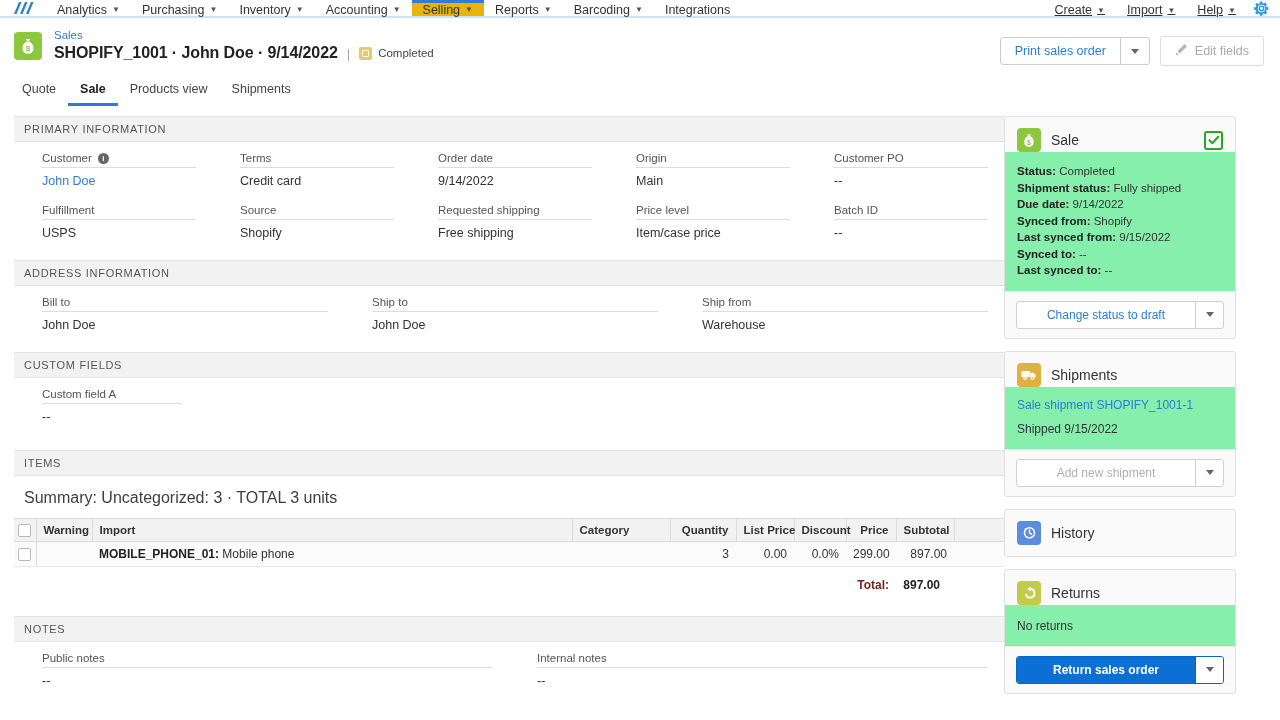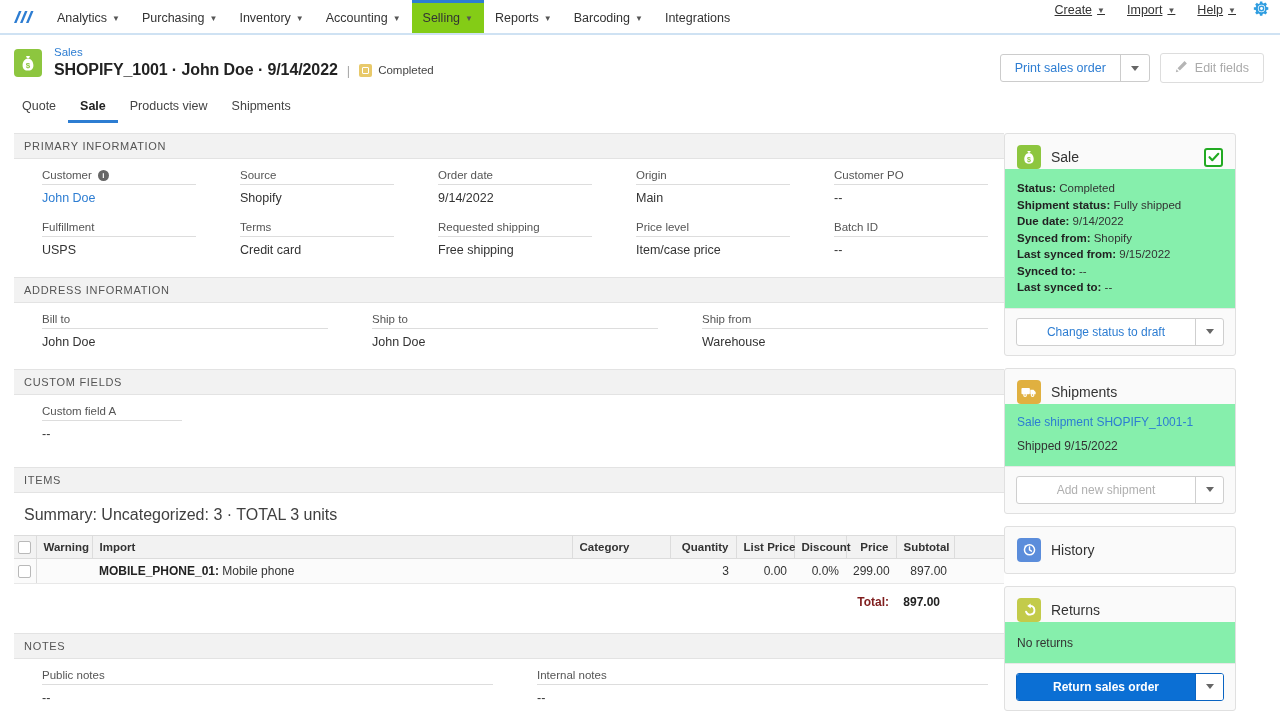--- a/index.html
+++ b/index.html
@@ -7,21 +7,21 @@
     width: 1280px; height: 720px;
     font-family: "Liberation Sans", sans-serif;
     background: #ffffff;
     color: #333;
     overflow: hidden;
     -webkit-font-smoothing: antialiased;
   }
 
   
   .topnav {
-    height: 35px;
+    height: 18px;
     background: #ffffff;
     border-bottom: 2px solid #cfe2f3;
     display: flex;
     align-items: stretch;
     position: relative;
   }
   .logo {
     width: 46px;
     display: flex; align-items: center; justify-content: center;
   }
@@ -31,21 +31,21 @@
     display: flex; align-items: center;
     padding: 0 11px;
     font-size: 12.5px;
     color: #333;
     white-space: nowrap;
     cursor: pointer;
     border-top: 3px solid transparent;
   }
   .nav-item .caret { margin-left: 5px; font-size: 8px; color: #555; }
   .nav-item.active {
-    background: #84cc16;
+    background: #eab308;
     border-top: 3px solid #2d7dd2;
   }
   .nav-right {
     margin-left: auto;
     display: flex; align-items: flex-start; text-decoration: underline;
   }
   .gear {
     display: flex; align-items: center; padding: 0 10px 0 6px; cursor: pointer;
   }
 
@@ -487,29 +487,29 @@
         <div class="field">
           <div class="flabel">
               <span>Fulfillment</span>
             </div>
           <div class="fvalue">USPS</div>
         </div>
       </div>
       <div class="field-col">
         <div class="field">
           <div class="flabel">
+              <span>Terms</span>
+            </div>
+          <div class="fvalue">Credit card</div>
+        </div>
+        <div class="field">
+          <div class="flabel">
               <span>Source</span>
             </div>
           <div class="fvalue">Shopify</div>
-        </div>
-        <div class="field">
-          <div class="flabel">
-              <span>Terms</span>
-            </div>
-          <div class="fvalue">Credit card</div>
         </div>
       </div>
       <div class="field-col">
         <div class="field">
           <div class="flabel">
               <span>Order date</span>
             </div>
           <div class="fvalue">9/14/2022</div>
         </div>
         <div class="field">

